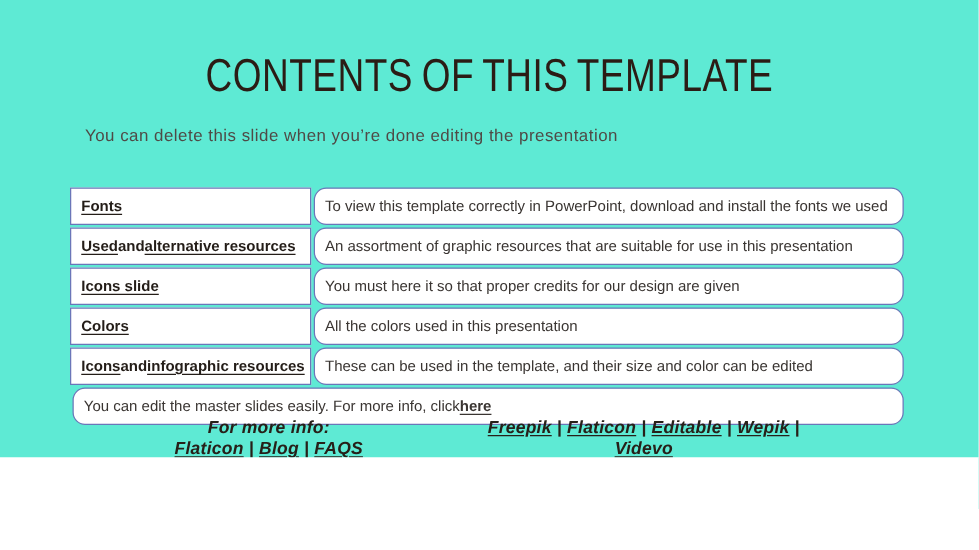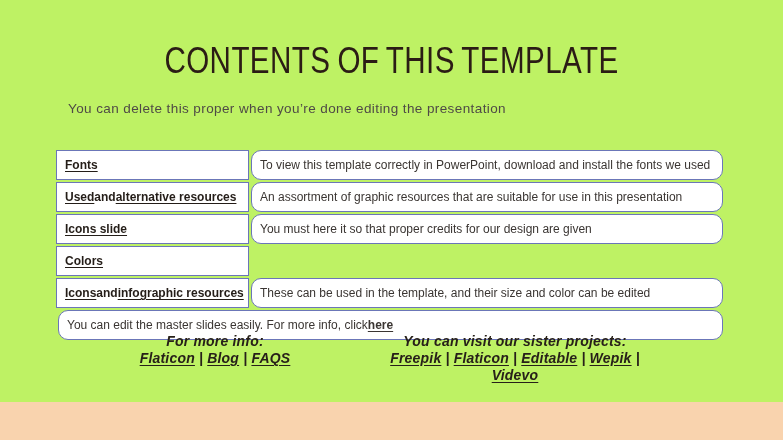--- a/index.html
+++ b/index.html
@@ -1,19 +1,19 @@
 <!DOCTYPE html>
 <html style="--border: #6B76B8; --accent: #F9D3AE;"><head>
 <meta charset="utf-8">
 <style>
   html,body{margin:0;padding:0;background:#ffffff;}
   .slide{
     position:relative;
-    width:783px;height:440px;
-    background:#bef264;
+    width:783px;height:366px;
+    background:#5eead4;
     overflow:hidden;
     font-family:"Liberation Sans", sans-serif;
   }
   .title{
     position:absolute;top:40px;left:0;right:0;
     margin:0;
     text-align:center;
     font-size:37px;
     font-weight:400;
     color:#2b1c15;
@@ -78,21 +78,21 @@
     background:var(--accent,#f9d3ae);
   }
 </style>
 </head>
 <body>
 
 <div class="slide">
 
   <h1 class="title">CONTENTS OF THIS TEMPLATE</h1>
 
-  <p class="subtitle">You can delete this proper when you’re done editing the presentation</p>
+  <p class="subtitle">You can delete this slide when you’re done editing the presentation</p>
 
   <div class="contents-table" id="contents-table">
       <div class="t-row">
         <div class="t-cell term">
           <span class="lnk">Fonts</span>
         </div>
         <div class="t-cell desc">
           <span>To view this template correctly in PowerPoint, download and install the fonts we used</span>
         </div>
       </div>
@@ -111,20 +111,23 @@
           <span class="lnk">Icons slide</span>
         </div>
         <div class="t-cell desc">
           <span>You must here it so that proper credits for our design are given</span>
         </div>
       </div>
       <div class="t-row">
         <div class="t-cell term">
           <span class="lnk">Colors</span>
         </div>
+        <div class="t-cell desc">
+          <span>All the colors used in this presentation</span>
+        </div>
       </div>
       <div class="t-row">
         <div class="t-cell term">
           <span class="lnk">Icons</span>
           <span> and </span>
           <span class="lnk">infographic resources</span>
         </div>
         <div class="t-cell desc">
           <span>These can be used in the template, and their size and color can be edited</span>
         </div>
@@ -136,19 +139,18 @@
         </div>
       </div>
     </div>
 
   <div class="footer-block" id="footer-info">
     <div>For more info:</div>
     <div id="info-links"><span class="lnk">Flaticon</span><span> | </span><span class="lnk">Blog</span><span> | </span><span class="lnk">FAQS</span></div>
   </div>
 
   <div class="footer-block" id="footer-projects">
-    <div>You can visit our sister projects:</div>
     <div id="projects-links"><span class="lnk">Freepik</span><span> | </span><span class="lnk">Flaticon</span><span> | </span><span class="lnk">Editable</span><span> | </span><span class="lnk">Wepik</span><span> | </span><span class="lnk">Videvo</span></div>
   </div>
 
   <div class="accent-bar"></div>
 
 </div>
 
 </body></html>

